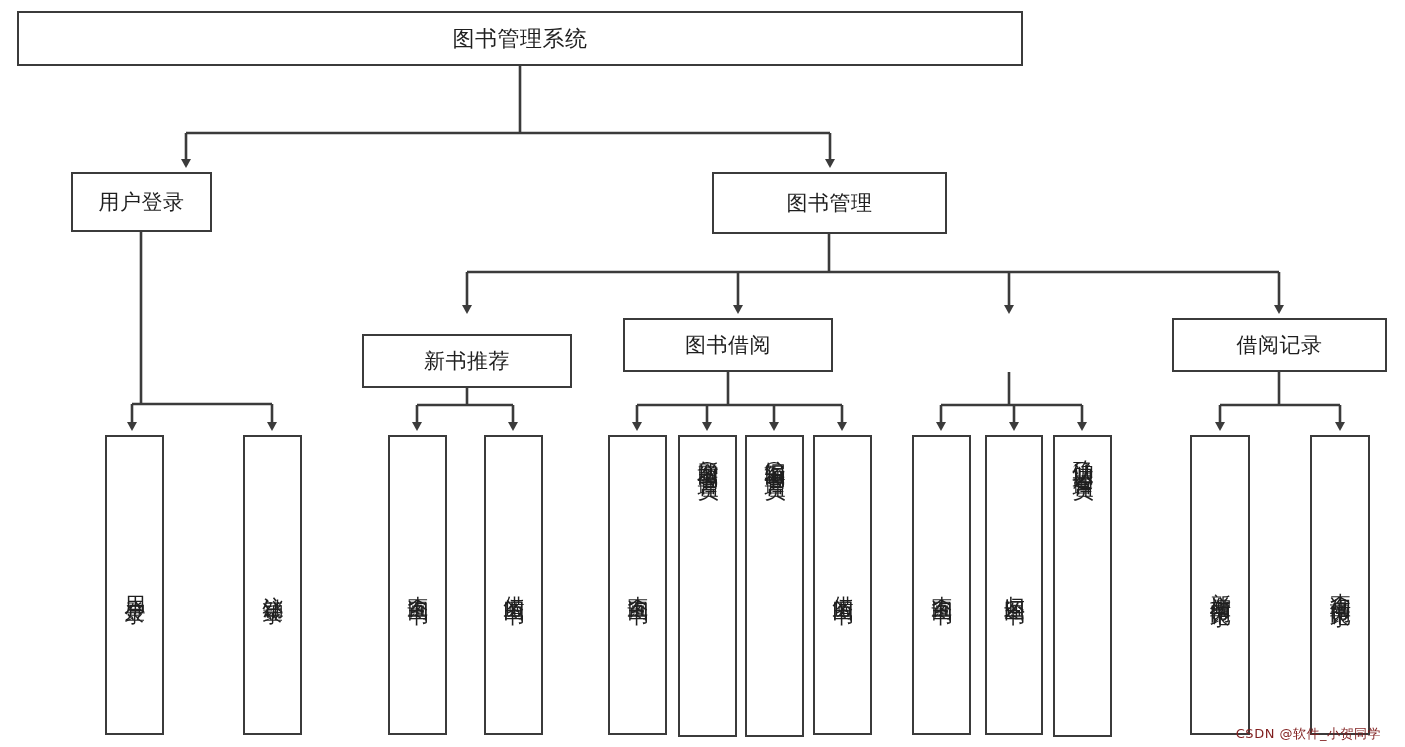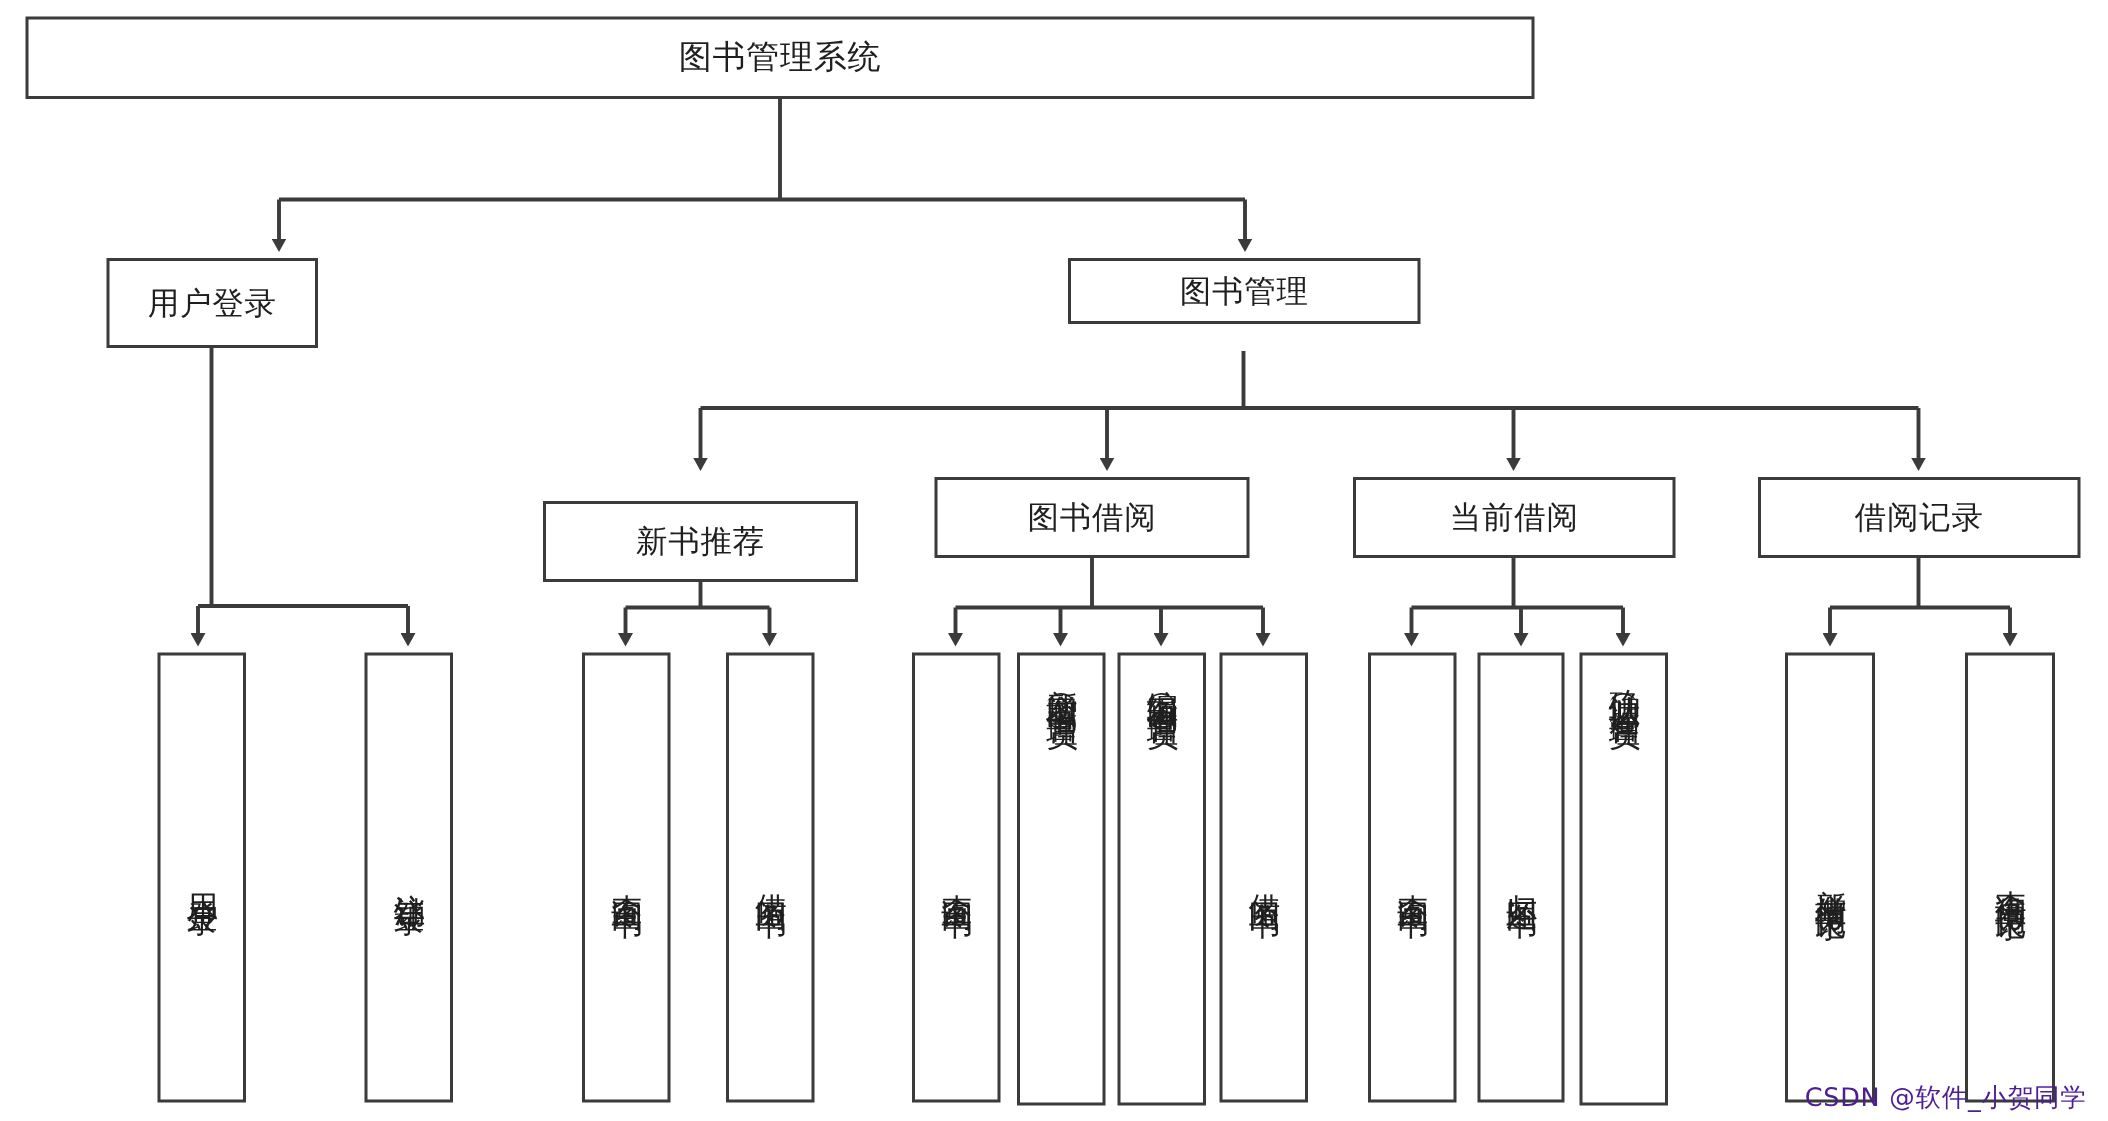--- a/index.html
+++ b/index.html
@@ -54,24 +54,24 @@
     font-size:21px;
     letter-spacing:3px;
     line-height:1;
   }
   .node.v.centered{
     align-items:center;
     padding-top:0;
   }
   .watermark{
     position:absolute;
-    right:14px;
+    right:24px;
     bottom:4px;
-    font-size:17px;
-    color:#4c1d95;
+    font-size:13px;
+    color:#7f1d1d;
     letter-spacing:0.5px;
     white-space:nowrap;
     user-select:none;
   }
 </style>
 </head>
 <body>
 
 <div id="canvas">
 
@@ -126,35 +126,32 @@
   </svg>
 
   <div class="node h root" style="left:17px; top:11px; width:1006px; height:55px;">
     <span class="lbl">图书管理系统</span>
   </div>
 
   <div class="node h" style="left:71px; top:172px; width:141px; height:60px;">
     <span class="lbl">用户登录</span>
   </div>
 
-  <div class="node h" style="left:712px; top:172px; width:235px; height:44px;">
+  <div class="node h" style="left:712px; top:172px; width:235px; height:62px;">
     <span class="lbl">图书管理</span>
   </div>
 
   <div class="node h" style="left:362px; top:318px; width:210px; height:54px;margin-top:16px;">
     <span class="lbl">新书推荐</span>
   </div>
 
   <div class="node h" style="left:623px; top:318px; width:210px; height:54px;justify-content:center;">
     <span class="lbl">图书借阅</span>
   </div>
 
-  <div class="node h" style="left:902px; top:318px; width:215px; height:54px;">
-    <span class="lbl">当前借阅</span>
-  </div>
 
   <div class="node h" style="left:1172px; top:318px; width:215px; height:54px;align-items:center;">
     <span class="lbl">借阅记录</span>
   </div>
 
   <div class="node v centered" style="left:105px; top:435px; width:59px; height:300px;">
     <span class="lbl">用户登录</span>
   </div>
 
   <div class="node v centered" style="left:243px; top:435px; width:59px; height:300px;">

